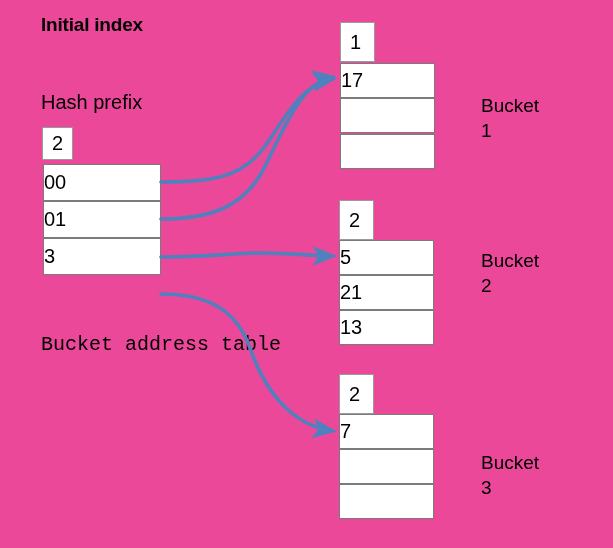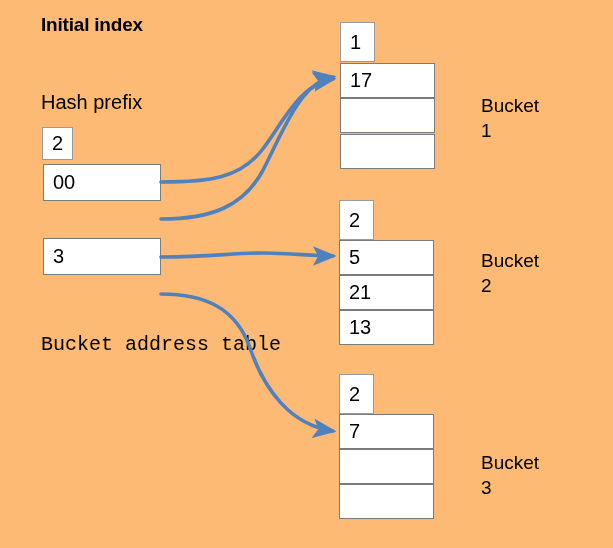--- a/index.html
+++ b/index.html
@@ -4,21 +4,21 @@
 <style>
   html, body {
     margin: 0;
     padding: 0;
     background: #ffffff;
   }
   #canvas {
     position: relative;
     width: 613px;
     height: 548px;
-    background: #fdba74;
+    background: #ec4899;
     font-family: "Liberation Sans", sans-serif;
     overflow: hidden;
   }
 
   
   .txt {
     position: absolute;
     color: #000000;
     white-space: pre;
     line-height: 1.18;
@@ -66,21 +66,20 @@
     color: #000;
   }
   .cell {
     position: absolute;
     box-sizing: border-box;
     background: #ffffff;
     border: 1px solid #7b7b7b;
     display: flex;
     align-items: center;
     font-size: 20px;
-    padding-left: 9px;
     color: #000;
   }
 
   
   #bat-prefix {
     left: 42px;
     top: 127px;
     width: 31px;
     height: 33px;
   }
@@ -134,20 +133,21 @@
 
 <div id="canvas">
 
   <div class="txt" id="title">Initial index</div>
 
   <div class="txt" id="hash-prefix-label">Hash prefix</div>
 
   <div class="box prefix-box" id="bat-prefix">2</div>
 
   <div class="cell bat-cell" id="bat-cell-0">00</div>
+  <div class="cell bat-cell" id="bat-cell-1">01</div>
   <div class="cell bat-cell" id="bat-cell-2">3</div>
 
   <div class="txt" id="bat-label">Bucket address table</div>
 
   <div class="box prefix-box bk-prefix" id="bk0-prefix">1</div>
   <div class="cell bk-cell" id="bk0-cell-0">17</div>
   <div class="cell bk-cell" id="bk0-cell-1"></div>
   <div class="cell bk-cell" id="bk0-cell-2"></div>
   <div class="txt bucket-label" id="bucket-label-0"><span>Bucket</span><br><span>1</span></div>
 

